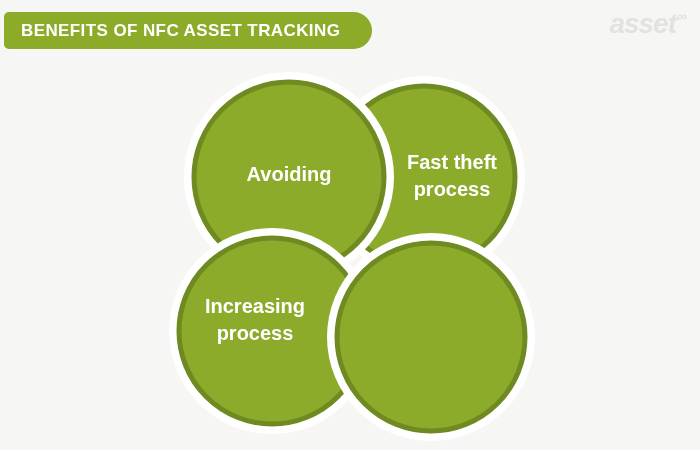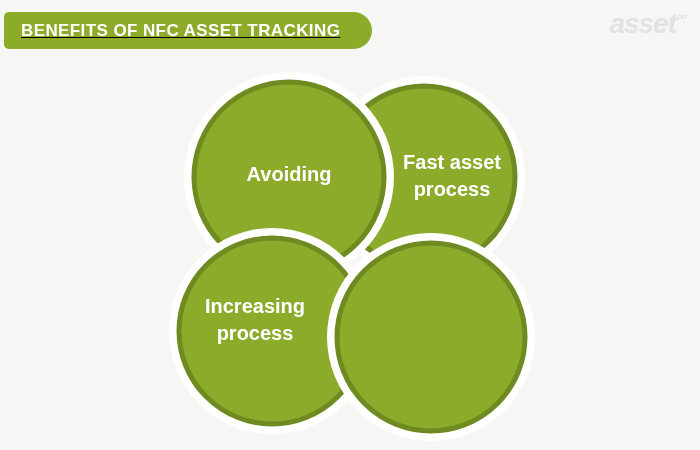--- a/index.html
+++ b/index.html
@@ -68,21 +68,21 @@
   .label-avoiding-theft   { left: 289px; top: 174px; }
   .label-fast-entry       { left: 452px; top: 176px; }
   .label-increasing-sale  { left: 255px; top: 320px; }
   .label-engaging-customer{ left: 417px; top: 340px; }
 </style>
 </head>
 <body>
 
 <div class="stage" style="background: rgb(246, 246, 244);">
 
-  <div class="banner" style="background: rgb(140, 171, 40); text-decoration: underline;">
+  <div class="banner" style="background: rgb(140, 171, 40);">
     <span class="banner-text">BENEFITS OF NFC ASSET TRACKING</span>
   </div>
 
   <div class="logo" style="color: rgb(226, 226, 224);">
     <span>asset</span><sup>∞</sup>
   </div>
 
   <svg class="diagram-svg" width="700" height="450" viewBox="0 0 700 450">
 
     <g>
@@ -104,21 +104,21 @@
       <circle cx="431" cy="337" r="104" fill="#ffffff"></circle>
       <circle cx="431" cy="337" r="94" stroke-width="5" fill="#8dab2b" stroke="#6e8a20"></circle>
     </g>
   </svg>
 
   <div class="label label-avoiding-theft" style="color: rgb(255, 255, 255);">
     <div>Avoiding</div>
   </div>
 
   <div class="label label-fast-entry" style="color: rgb(255, 255, 255);">
-    <div>Fast asset</div>
+    <div>Fast theft</div>
     <div>process</div>
   </div>
 
   <div class="label label-increasing-sale" style="color: rgb(255, 255, 255);">
     <div>Increasing</div>
     <div>process</div>
   </div>
 
 
 </div>

